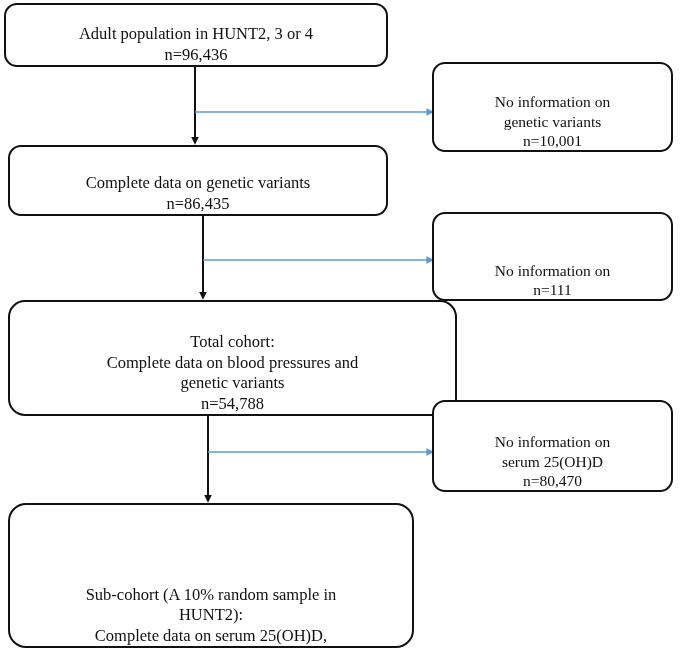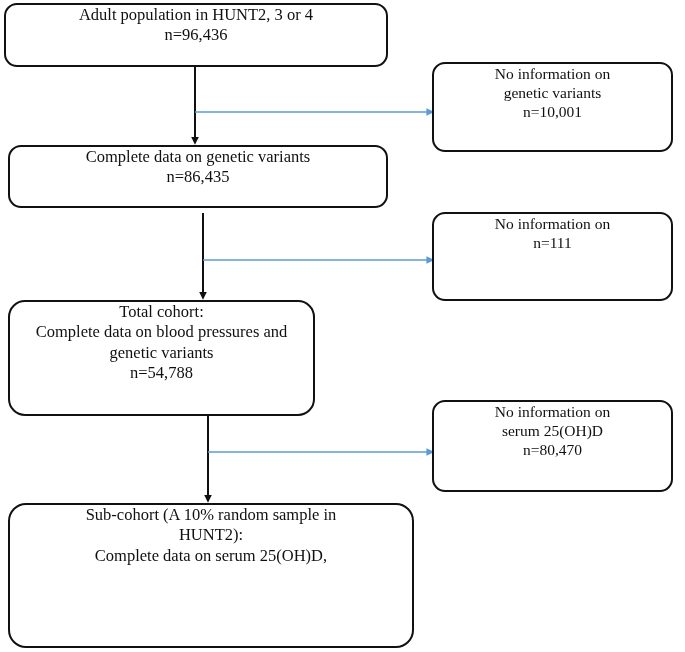--- a/index.html
+++ b/index.html
@@ -14,40 +14,40 @@
     background: #ffffff;
     font-family: "Liberation Serif", "DejaVu Serif", serif;
     overflow: hidden;
   }
   .node {
     position: absolute;
     box-sizing: border-box;
     border: 2px solid #111111;
     background: #ffffff;
     display: flex;
-    align-items: flex-start;
+    align-items: flex-end;
     justify-content: center;
     text-align: center;
     color: #101010;
     line-height: 1.24;
     z-index: 2;
   }
   .node .lines {
     width: 100%;
     padding: 0 6px;
     box-sizing: border-box;
   }
   .node .ln {
     display: block;
     white-space: nowrap;
   }
   
   #box-main-1 { left: 4px;  top: 3px;   width: 384px; height: 64px;  border-radius: 13px; font-size: 16.5px; }
-  #box-main-2 { left: 8px;  top: 145px; width: 380px; height: 63px;  border-radius: 13px; font-size: 16.5px; }
-  #box-main-3 { left: 8px;  top: 300px; width: 307px; height: 116px; border-radius: 17px; font-size: 16.5px; }
+  #box-main-2 { left: 8px;  top: 145px; width: 380px; height: 71px;  border-radius: 13px; font-size: 16.5px; }
+  #box-main-3 { left: 8px;  top: 300px; width: 449px; height: 116px; border-radius: 17px; font-size: 16.5px; }
   #box-main-4 { left: 8px;  top: 503px; width: 406px; height: 145px; border-radius: 18px; font-size: 16.5px; }
   
   #box-side-1 { left: 432px; top: 62px;  width: 241px; height: 90px; border-radius: 13px; font-size: 15.5px; }
   #box-side-2 { left: 432px; top: 212px; width: 241px; height: 89px; border-radius: 13px; font-size: 15.5px; }
   #box-side-3 { left: 432px; top: 400px; width: 241px; height: 92px; border-radius: 13px; font-size: 15.5px; }
 
   #edges {
     position: absolute;
     left: 0;
     top: 0;

